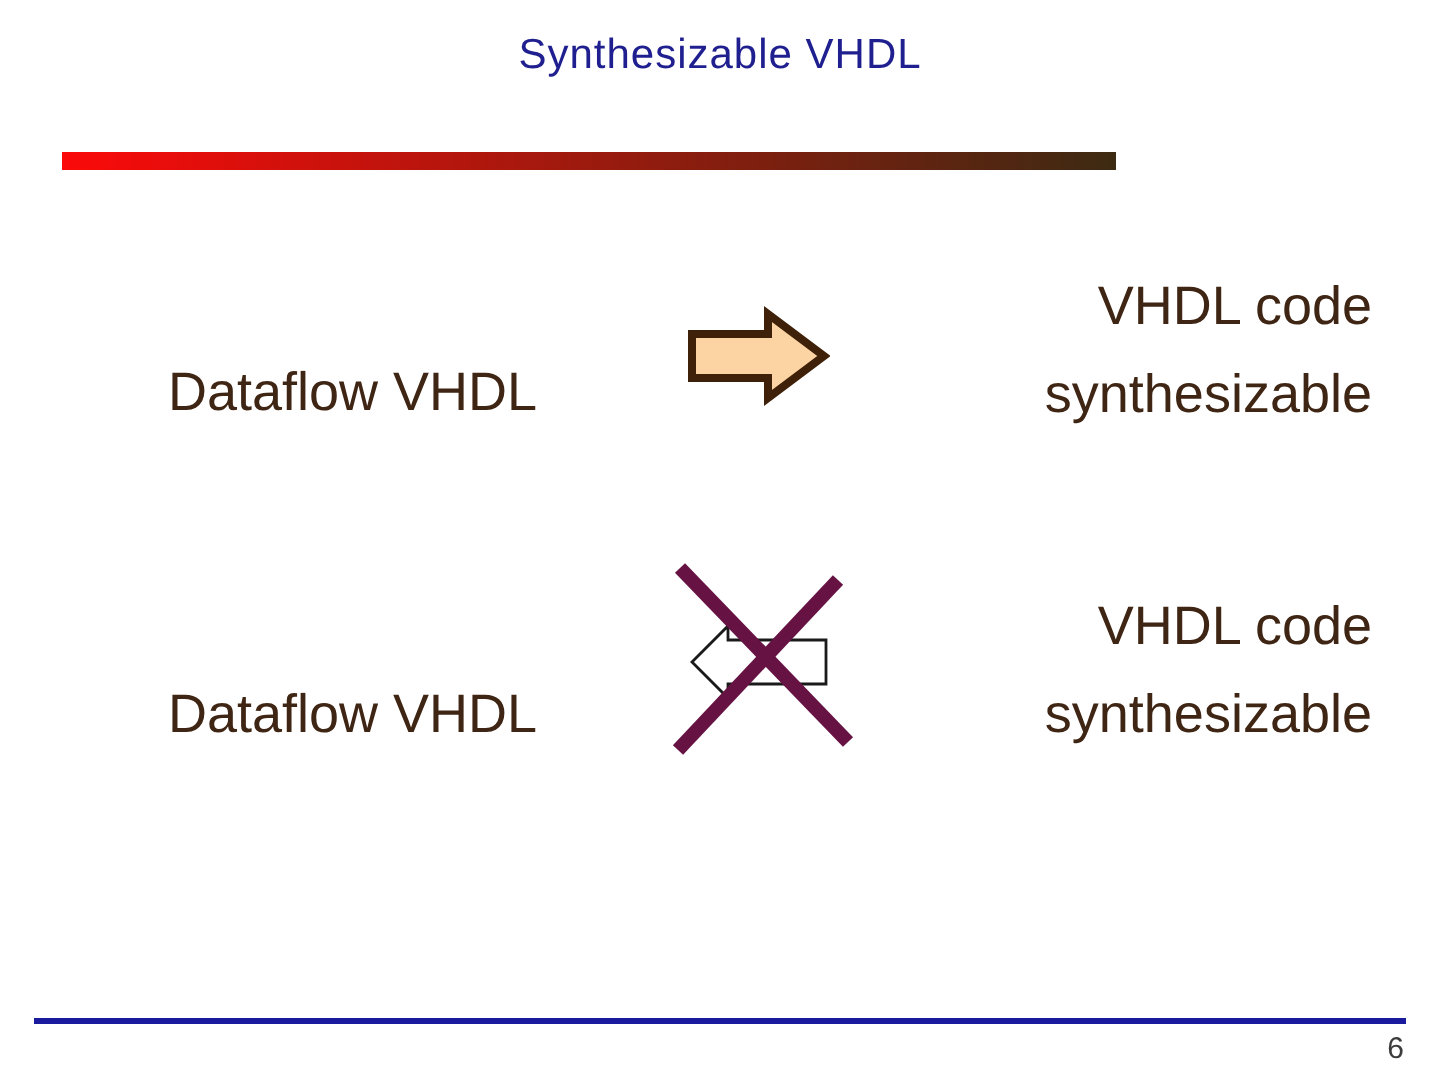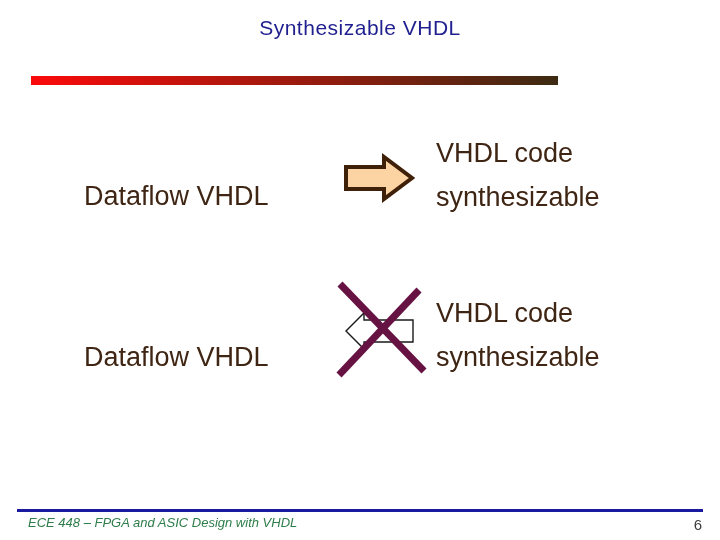--- a/index.html
+++ b/index.html
@@ -10,21 +10,21 @@
   html,body{margin:0;padding:0;width:720px;height:540px;overflow:hidden;background:#ffffff;}
   .slide{position:relative;width:720px;height:540px;background:#ffffff;
          font-family:"Liberation Sans","DejaVu Sans",sans-serif;}
   .title{position:absolute;left:0;top:16px;width:720px;margin:0;text-align:center;
          font-size:21px;font-weight:400;color:var(--title);letter-spacing:0.5px;}
   .title-bar{position:absolute;left:31px;top:76px;width:527px;height:9px;
          background:linear-gradient(to right,var(--bar_start),var(--bar_end));}
   .left-label{position:absolute;font-size:27px;color:var(--body_text);white-space:nowrap;margin-top:24px;}
   .row1-label{left:84px;top:157px;}
   .row2-label{left:84px;top:318px;}
-  .right-text{position:absolute;left:436px;width:250px;text-align:left;
+  .right-text{position:absolute;left:436px;width:250px;text-align:right;
          font-size:27px;line-height:44px;color:var(--body_text);}
   .row1-right{top:131px;}
   .row2-right{top:291px;}
   .arrow-right-svg{position:absolute;left:343px;top:152px;width:72px;height:52px;}
   .arrow-right-svg polygon{fill:var(--arrow_fill);stroke:var(--arrow_stroke);
          stroke-width:4;stroke-linejoin:miter;}
   .crossed-arrow-svg{position:absolute;left:334px;top:280px;width:96px;height:102px;}
   .crossed-arrow-svg .outline-arrow{fill:#ffffff;stroke:var(--outline_arrow_stroke);
          stroke-width:1.4;stroke-linejoin:miter;}
   .crossed-arrow-svg .cross-line{stroke:var(--cross);stroke-width:7;stroke-linecap:butt;}
@@ -61,16 +61,15 @@
     <line class="cross-line" x1="6" y1="4" x2="90" y2="91"></line>
     <line class="cross-line" x1="85" y1="10" x2="5" y2="95"></line>
   </svg>
 
   <div class="right-text row2-right">
     <div>VHDL code</div>
     <div>synthesizable</div>
   </div>
 
   <div class="footer-rule"></div>
-  <span class="footer-text">ECE 448 – FPGA and ASIC Design with VHDL</span>
   <span class="page-number">6</span>
 
 </div>
 
 </body></html>

